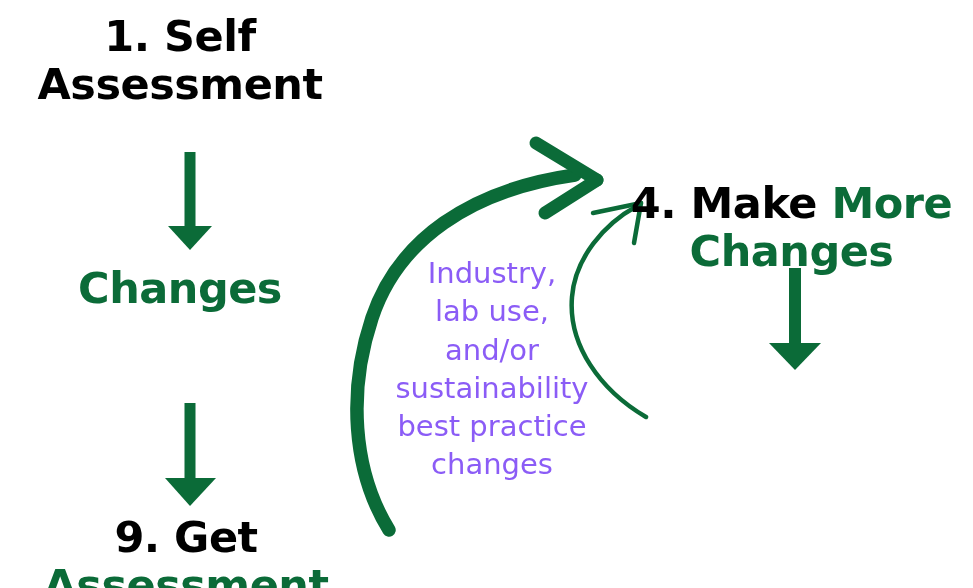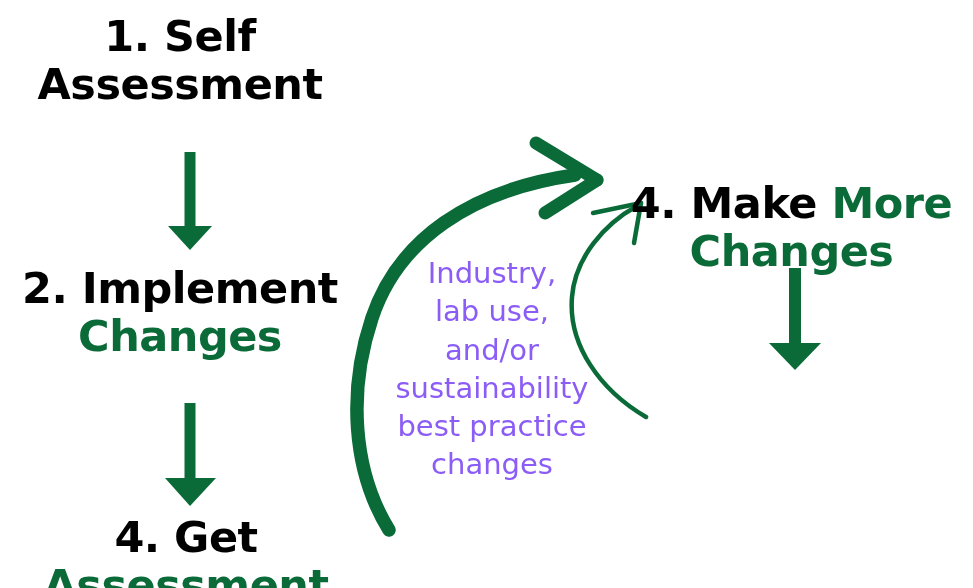--- a/index.html
+++ b/index.html
@@ -134,24 +134,23 @@
 
       <path d="M 593 213 L 641 203" fill="none" stroke="#0B6B38" stroke-width="4.5" stroke-linecap="round"></path>
       <path d="M 641 203 L 634 243" fill="none" stroke="#0B6B38" stroke-width="4.5" stroke-linecap="round"></path>
     </g>
 
   </svg>
 
   <div class="node" id="step-1"><span>1. Self
 Assessment</span></div>
 
-  <div class="node" id="step-2"><span>2. Implement
-</span><span class="accent">Changes</span></div>
+  <div class="node" id="step-2"><span class="accent">Changes</span></div>
 
-  <div class="node" id="step-3"><span>4. Get </span><span class="accent">Assessment</span></div>
+  <div class="node" id="step-3"><span>9. Get </span><span class="accent">Assessment</span></div>
 
   <div class="node" id="step-4"><span>4. Make </span><span class="accent">More
 Changes</span></div>
 
 
   <div id="loop-annotation">Industry,
 lab use,
 and/or
 sustainability
 best practice

